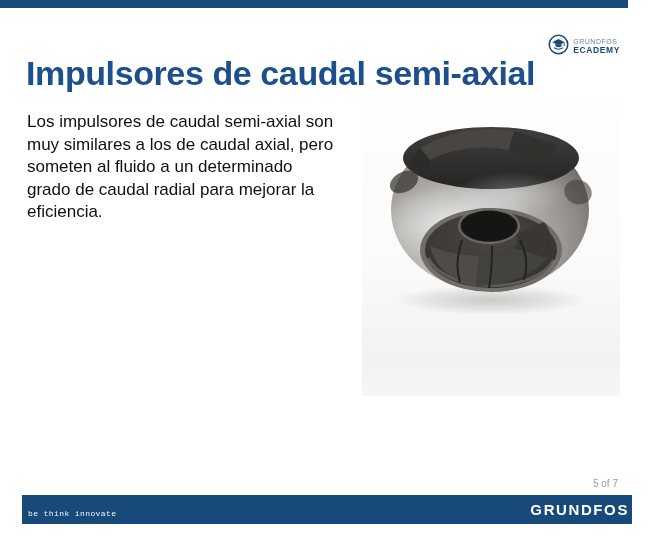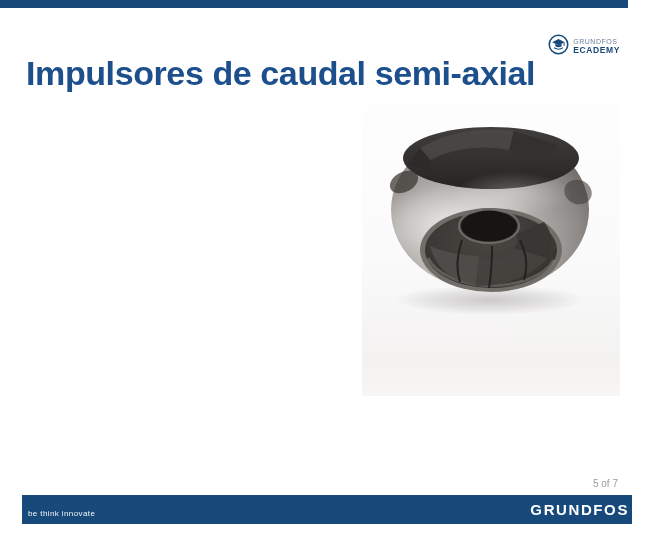--- a/index.html
+++ b/index.html
@@ -57,21 +57,21 @@
   }
   .footer-bar{
     position:absolute;left:22px;top:495px;
     width:638px;height:29px;
     background:var(--navy);
     display:flex;align-items:center;justify-content:space-between;
     padding:0 10px 0 6px;
   }
   .footer-tagline{
     color:#ffffff;font-size:8px;letter-spacing:0.4px;
-    align-self:flex-end;margin-bottom:6px;opacity:0.95;
+    align-self:flex-end;margin-bottom:6px;opacity:0.95;font-family:Liberation Mono, monospace;
   }
   .footer-logo{display:flex;align-items:center;gap:4px;}
   .footer-logo-text{
     color:#ffffff;font-size:15px;font-weight:700;letter-spacing:1.6px;
   }
 </style>
 </head>
 <body>
 
 <div class="slide">
@@ -90,20 +90,21 @@
     </span>
     <span class="ecademy-text">
       <span class="ecademy-brand">GRUNDFOS</span>
       <span class="ecademy-sub">ECADEMY</span>
     </span>
   </div>
 
   <h1 class="slide-title">Impulsores de caudal semi-axial</h1>
 
   <div class="body-text">
+    <p>Los impulsores de caudal semi-axial son muy similares a los de caudal axial, pero someten al fluido a un determinado grado de caudal radial para mejorar la eficiencia.</p>
   </div>
 
   <div class="photo">
     <svg viewBox="0 0 258 298">
       <defs>
         <radialGradient id="bodyG" cx="38%" cy="68%" r="78%">
           <stop offset="0%" stop-color="#d4d1ce"></stop>
           <stop offset="42%" stop-color="#b5b2af"></stop>
           <stop offset="74%" stop-color="#8c8986"></stop>
           <stop offset="100%" stop-color="#5e5b58"></stop>

